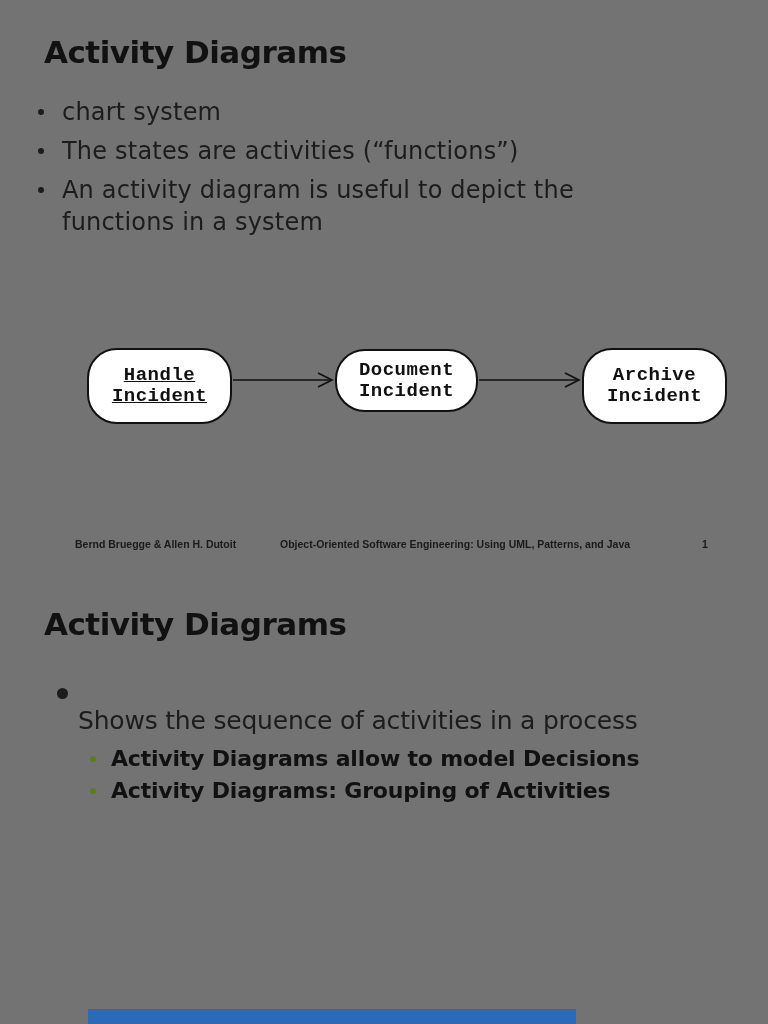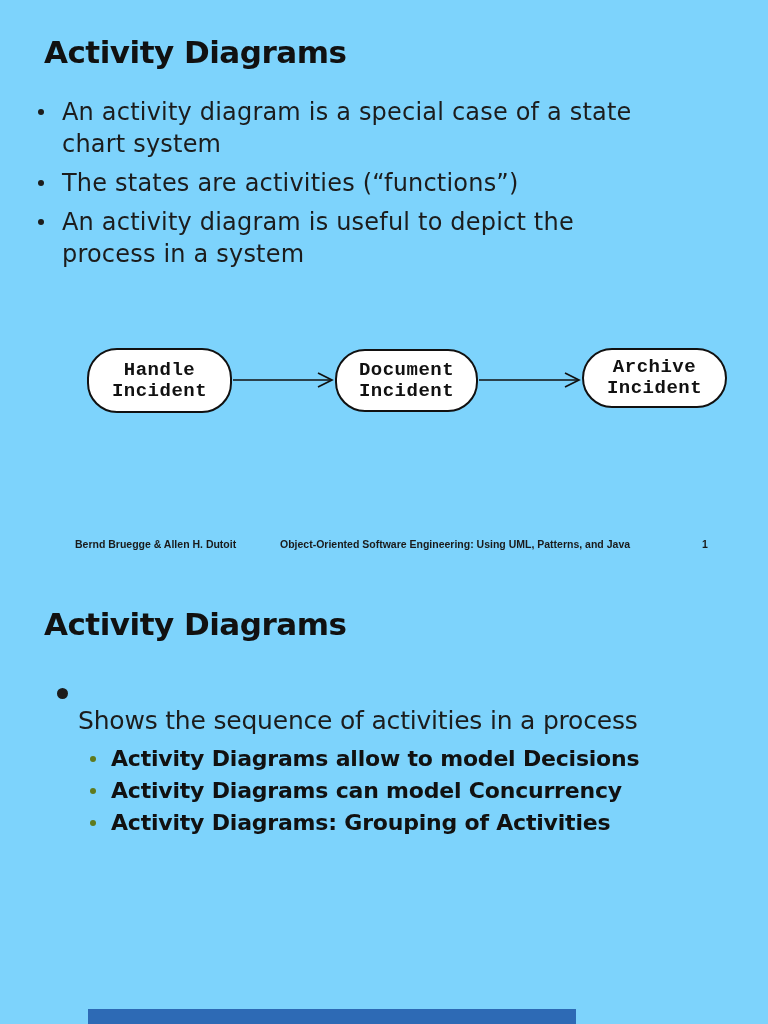--- a/index.html
+++ b/index.html
@@ -1,20 +1,20 @@
 <!DOCTYPE html>
 <html><head>
 <meta charset="utf-8">
 <style>
   html, body { margin: 0; padding: 0; background: #ffffff; }
   #page {
     position: relative;
     width: 768px;
     height: 1024px;
-    background: #7dd3fc;
+    background: #737373;
     overflow: hidden;
     font-family: "DejaVu Sans", sans-serif;
     color: #1c1c1c;
   }
 
   
   .slide-title {
     position: absolute;
     left: 44px;
     font-family: "DejaVu Sans", sans-serif;
@@ -57,23 +57,23 @@
     align-items: center;
     justify-content: center;
     font-family: "Liberation Mono", monospace;
     font-weight: bold;
     font-size: 19px;
     line-height: 21px;
     letter-spacing: 0.5px;
     color: #111111;
     text-align: center;
   }
-  #node-1 { left: 87px;  top: 348px; width: 145px; height: 65px; }
+  #node-1 { left: 87px;  top: 348px; width: 145px; height: 76px; text-decoration: underline; }
   #node-2 { left: 335px; top: 349px; width: 143px; height: 63px; justify-content: center; }
-  #node-3 { left: 582px; top: 348px; width: 145px; height: 60px; }
+  #node-3 { left: 582px; top: 348px; width: 145px; height: 76px; }
   .node span { display: block; white-space: nowrap; }
 
   #diagram-arrows {
     position: absolute;
     left: 0; top: 0;
     width: 768px; height: 1024px;
     pointer-events: none;
   }
 
   
@@ -143,35 +143,34 @@
 <body>
 
 <div id="page">
 
   <div class="slide-title" id="slide1-title">Activity Diagrams</div>
 
   <div id="slide1-bullets">
     <div class="b1-item">
       <div class="b1-dot"></div>
       <div class="b1-text">
-        <span>An activity diagram is a special case of a state</span>
         <span>chart system</span>
       </div>
     </div>
     <div class="b1-item">
       <div class="b1-dot"></div>
       <div class="b1-text">
         <span>The states are activities (“functions”)</span>
       </div>
     </div>
     <div class="b1-item">
       <div class="b1-dot"></div>
       <div class="b1-text">
         <span>An activity diagram is useful to depict the</span>
-        <span>process in a system</span>
+        <span>functions in a system</span>
       </div>
     </div>
   </div>
 
   <div class="node" id="node-1">
     <span>Handle</span>
     <span>Incident</span>
   </div>
   <div class="node" id="node-2">
     <span>Document</span>
@@ -208,23 +207,19 @@
     </div>
   </div>
 
   <div id="slide2-subbullets">
     <div class="sb-item">
       <div class="sb-dot" style="background-color: rgb(95, 122, 30);"></div>
       <div class="sb-text">Activity Diagrams allow to model Decisions</div>
     </div>
     <div class="sb-item">
       <div class="sb-dot" style="background-color: rgb(95, 122, 30);"></div>
-      <div class="sb-text">Activity Diagrams can model Concurrency</div>
-    </div>
-    <div class="sb-item">
-      <div class="sb-dot" style="background-color: rgb(95, 122, 30);"></div>
       <div class="sb-text">Activity Diagrams: Grouping of Activities</div>
     </div>
   </div>
 
   <div id="next-page-bar" style="background-color: rgb(45, 106, 181);"></div>
 
 </div>
 
 </body></html>

